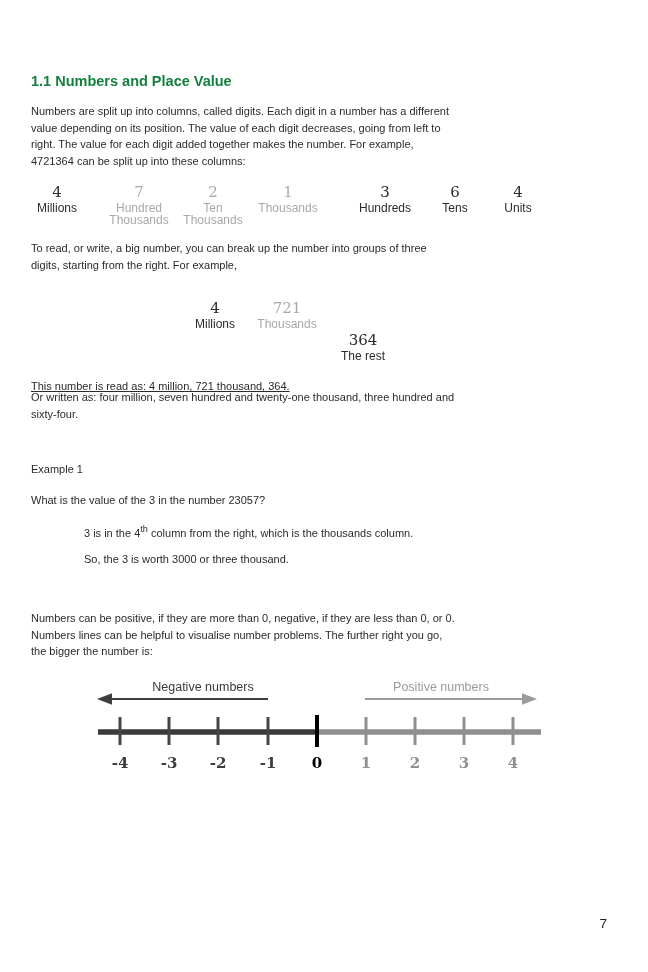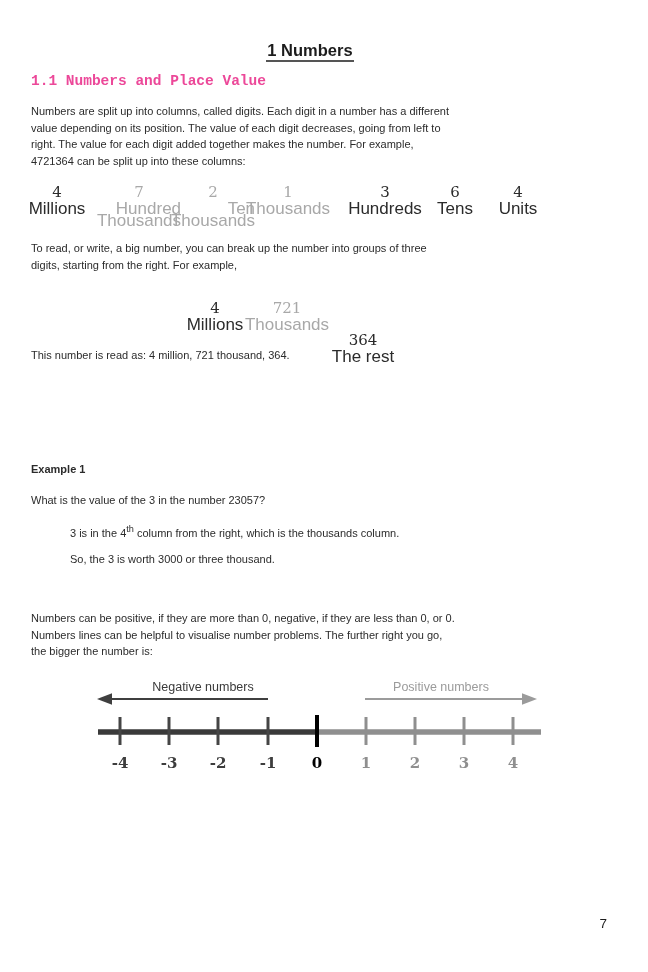--- a/index.html
+++ b/index.html
@@ -11,48 +11,47 @@
     position:absolute; left:31px; width:586px;
     font-size:11px; line-height:16.6px; white-space:pre-line; margin:0;
   }
   .doc-title {
     position:absolute; top:41px; left:0; width:620px; text-align:center;
     font-size:16.5px; font-weight:bold; color:#1c1c1c; margin:0;
   }
   .doc-title .underlined { border-bottom:2px solid #555; padding:0 1px 1px 1px; }
   .section-heading {
     position:absolute; top:73px; left:31px; margin:0;
-    font-size:14.5px; font-weight:bold; color:#ec4899;font-family:Liberation Mono, monospace;
+    font-size:14.5px; font-weight:bold; color:#15803d;
   }
-  .bold-line { font-weight:bold; }
-  .indented { left:70px; width:520px; }
+  .bold-line { font-weight:normal; }
+  .indented { left:84px; width:520px; }
   .pv-table { position:absolute; left:0; width:648px; }
   .pv-table-1 { top:184px; height:46px; }
   .pv-table-2 { top:300px; height:34px; }
   .pv-col { position:absolute; transform:translateX(-50%); text-align:center; top:0; }
   .pv-digit {
     font-family:"DejaVu Serif", serif; font-size:15px; line-height:17px; color:#2b2b2b;
   }
   .pv-label {
-    font-size:17px; line-height:11.5px; margin-top:2px; color:#2b2b2b; white-space:pre-line;text-align:right;
+    font-size:12px; line-height:11.5px; margin-top:2px; color:#2b2b2b; white-space:pre-line;
   }
   .muted .pv-digit, .muted .pv-label { color:#a8a8a8; }
   .number-line-figure { position:absolute; top:672px; left:0; }
   .page-number {
     position:absolute; top:916px; right:41px; font-size:13.5px; color:#1c1c1c;
   }
   .nl-arrow-label { font-family:"Liberation Sans", sans-serif; font-size:12.5px; }
   .nl-tick-label { font-family:"DejaVu Serif", serif; font-size:15px; font-weight:bold; }
 </style>
 </head>
 <body>
 
 <div class="page">
 
-  <h1 class="doc-title"><span class="underlined">1 Numbers</span></h1>
 
   <h2 class="section-heading">1.1 Numbers and Place Value</h2>
 
   <p class="body-text" style="top:103px;">Numbers are split up into columns, called digits. Each digit in a number has a different
 value depending on its position. The value of each digit decreases, going from left to
 right. The value for each digit added together makes the number. For example,
 4721364 can be split up into these columns:</p>
 
   <div class="pv-table pv-table-1">
     <div class="pv-col" style="left:57px;">
@@ -98,22 +97,24 @@
     <div class="pv-col muted" style="left:287px;">
       <div class="pv-digit">721</div>
       <div class="pv-label">Thousands</div>
     </div>
     <div class="pv-col" style="left:363px;margin-top:32px;">
       <div class="pv-digit">364</div>
       <div class="pv-label">The rest</div>
     </div>
   </div>
 
-  <p class="body-text" style="top:347px;">This number is read as: 4 million, 721 thousand, 364.</p>
+  <p class="body-text" style="top:378px;text-decoration:underline;">This number is read as: 4 million, 721 thousand, 364.</p>
 
+  <p class="body-text" style="top:389px;">Or written as: four million, seven hundred and twenty-one thousand, three hundred and
+sixty-four.</p>
 
   <p class="body-text bold-line" style="top:461px;">Example 1</p>
 
   <p class="body-text" style="top:492px;">What is the value of the 3 in the number 23057?</p>
 
   <p class="body-text indented" style="top:521px;"><span>3 is in the 4</span><sup>th</sup><span> column from the right, which is the thousands column.</span></p>
 
   <p class="body-text indented" style="top:551px;">So, the 3 is worth 3000 or three thousand.</p>
 
   <p class="body-text" style="top:610px;">Numbers can be positive, if they are more than 0, negative, if they are less than 0, or 0.

